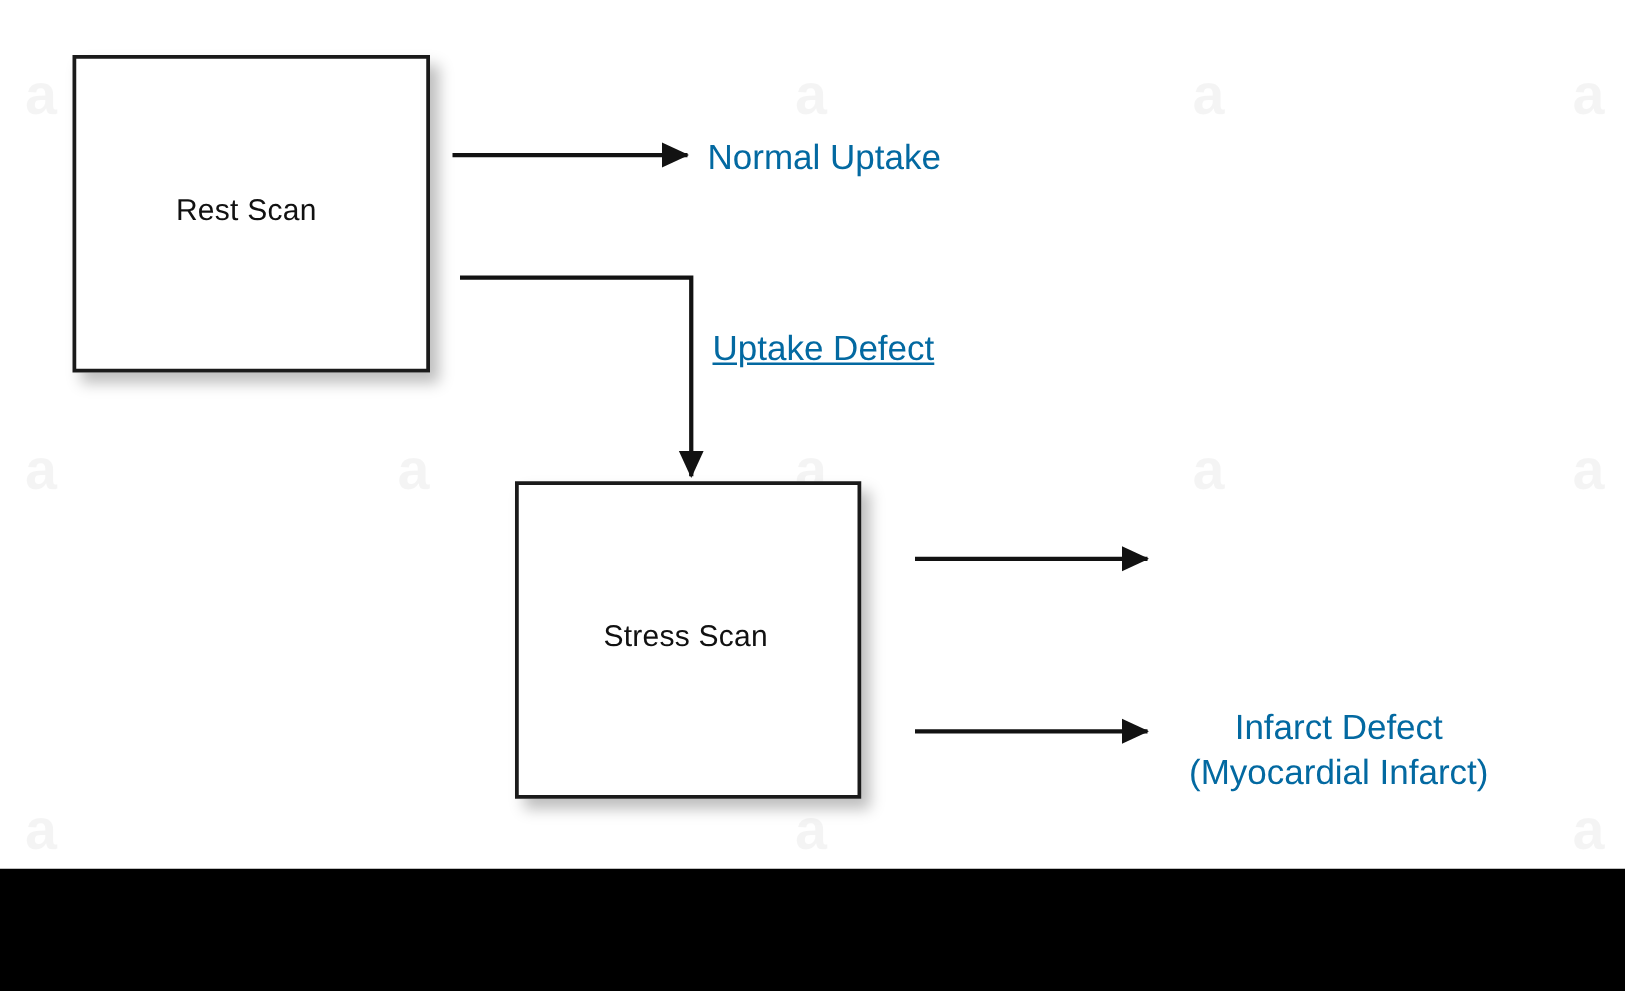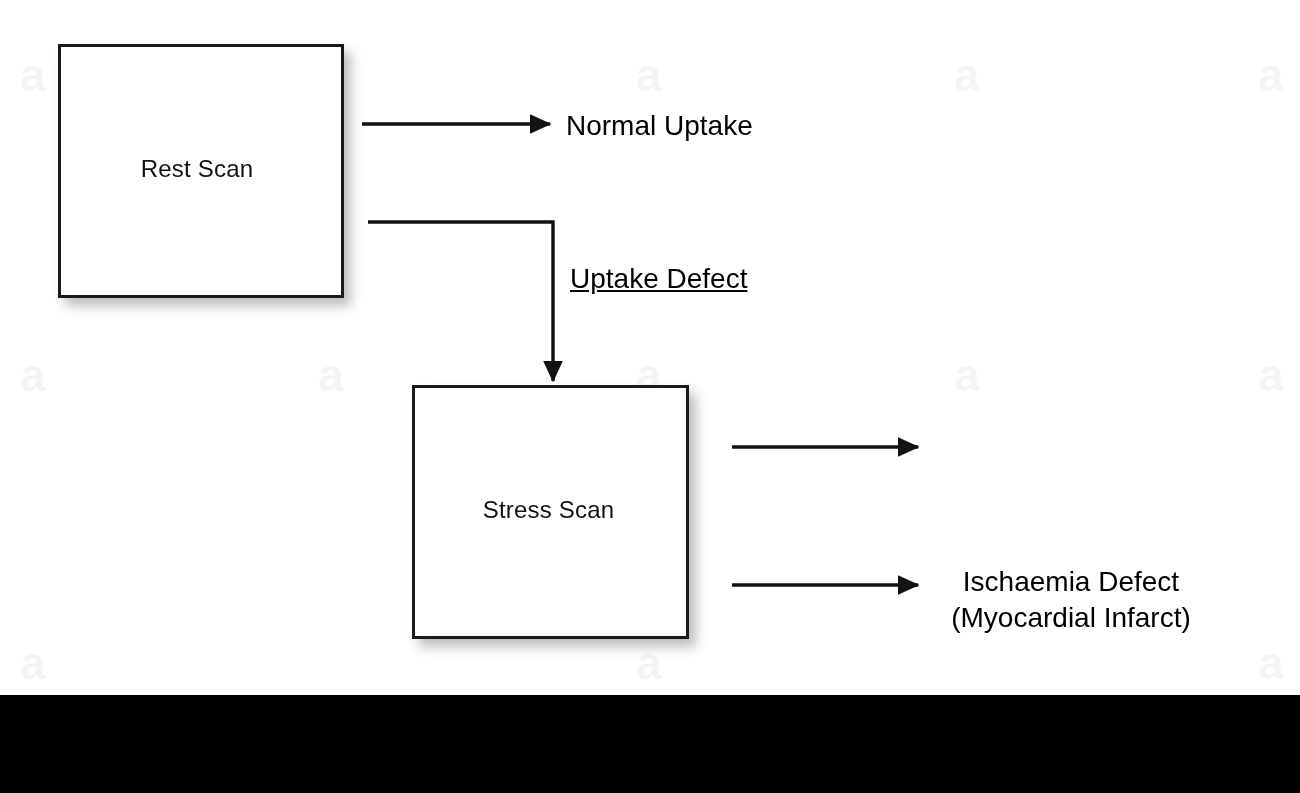--- a/index.html
+++ b/index.html
@@ -68,21 +68,21 @@
     left: 0; top: 0;
     width: 1300px;
     height: 695px;
     pointer-events: none;
   }
 
   
   .outcome {
     position: absolute;
     font-size: 28px;
-    color: #000000;
+    color: #0369a1;
     white-space: nowrap;
     line-height: 1.28;
   }
   .outcome.center { text-align: center; }
 
   #lbl-normal-uptake { left: 566px; top: 108px; }
   #lbl-uptake-defect { left: 570px; top: 261px; text-decoration: underline; }
   #lbl-filled        { left: 868px; top: 426px; width: 406px; }
   #lbl-unfilled      { left: 868px; top: 564px; width: 406px; }
 
@@ -151,21 +151,21 @@
     <div class="outcome" id="lbl-normal-uptake">
       <div>Normal Uptake</div>
     </div>
 
     <div class="outcome" id="lbl-uptake-defect">
       <div>Uptake Defect</div>
     </div>
 
 
     <div class="outcome center" id="lbl-unfilled">
-      <div>Ischaemia Defect</div>
+      <div>Infarct Defect</div>
       <div>(Myocardial Infarct)</div>
     </div>
 
   </div>
 
   <div id="footer">
     
     
   </div>
 

